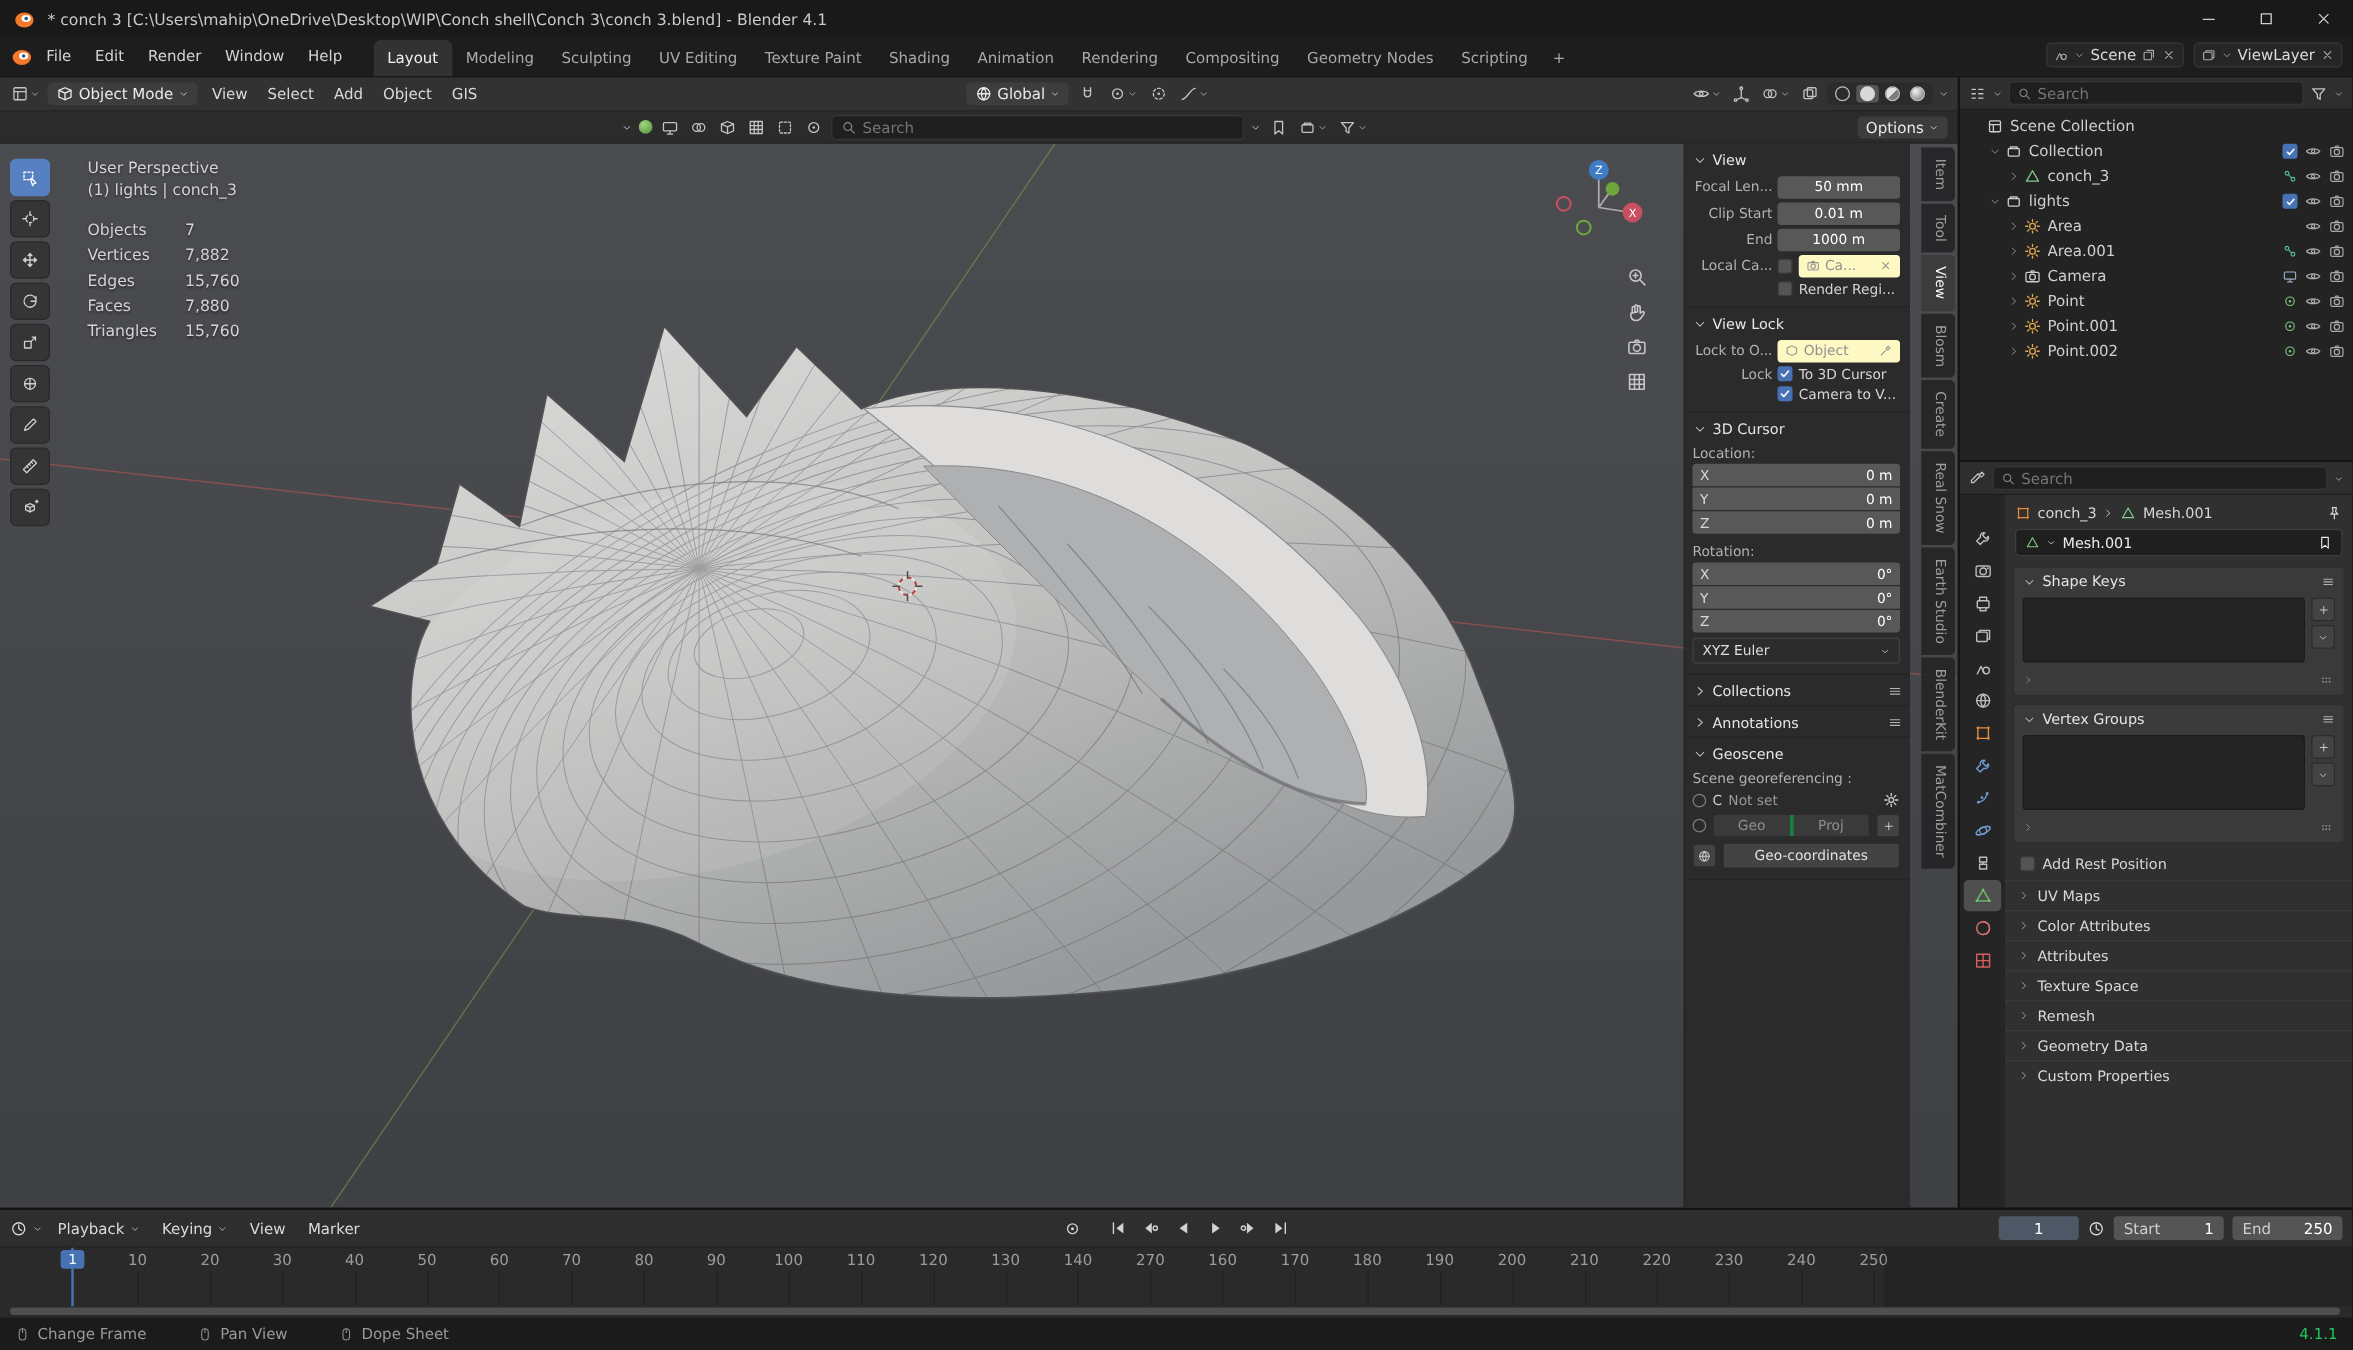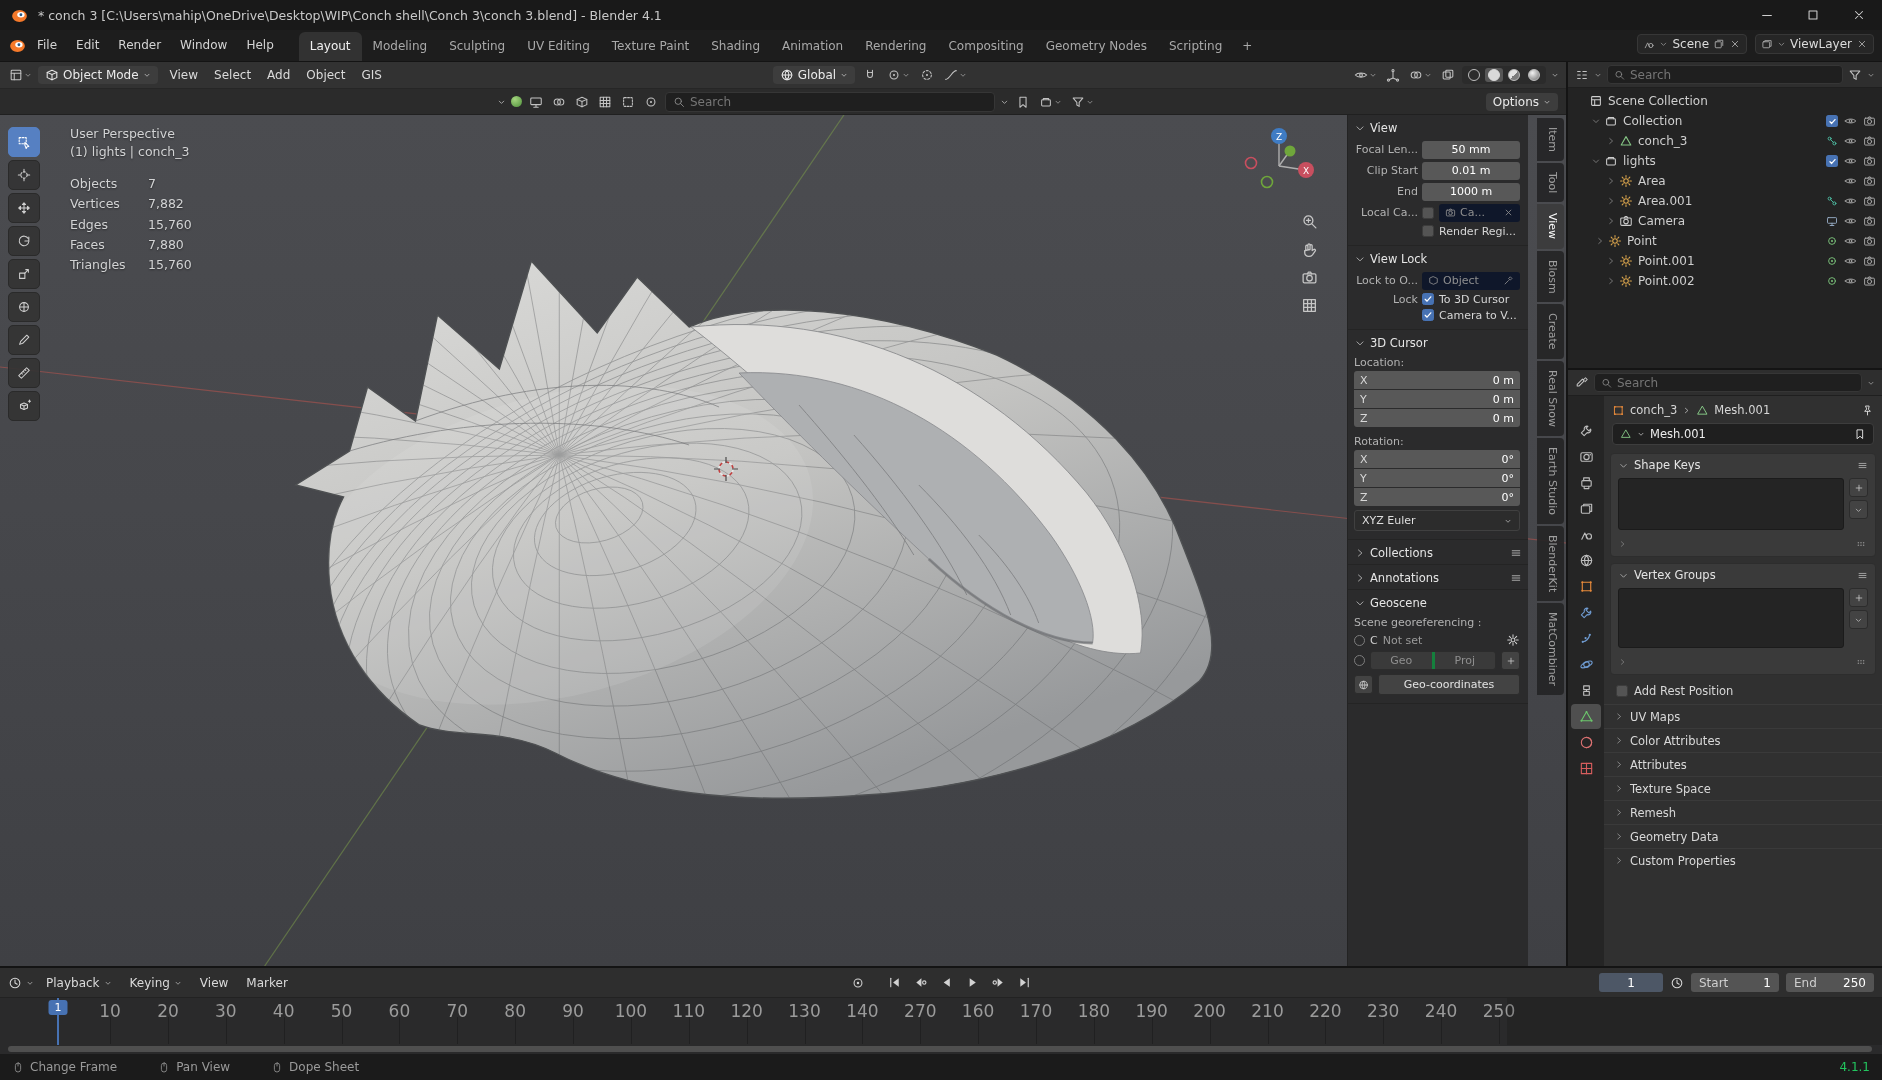--- a/index.html
+++ b/index.html
@@ -65,21 +65,21 @@
   
   .npanel{position:absolute;top:0;right:38px;bottom:0;width:181px;background:rgba(42,42,43,.97);border-left:1px solid #232323;overflow:hidden;font-size:11px}
   .sec{border-bottom:1px solid #242424;padding-bottom:6px}
   .sec.flat{padding-bottom:0}
   .sech{display:flex;align-items:center;gap:4px;padding:6px 6px 4px;color:#e6e6e6;font-size:11.5px}
   .sech .i{width:12px;height:12px;color:#b5b5b5}
   .sech .sp{flex:1}
   .nrow{display:grid;grid-template-columns:64px 1fr;gap:4px;align-items:center;padding:1.5px 8px 1.5px 6px}
   .nlab{color:#b2b2b2;text-align:right;white-space:nowrap;overflow:hidden}
   .f{background:#585858;border-radius:3px;color:#fff;padding:2.5px 6px;display:flex;align-items:center;justify-content:center;min-height:17px;white-space:nowrap}
-  .f.dark{background:#0f172a;color:#8f8f8f;justify-content:space-between;gap:4px}
+  .f.dark{background:#fef9c3;color:#8f8f8f;justify-content:space-between;gap:4px}
   .f .i{width:11px;height:11px}
   .cbrow{display:flex;align-items:center;gap:5px;color:#d6d6d6;white-space:nowrap}
   .cb{width:12px;height:12px;border-radius:2.5px;background:#545454;border:1px solid #3c3c3c;display:grid;place-items:center;flex:none}
   .cb.on{background:#4772b3;border-color:#4772b3}
   .cb .i{width:10px;height:10px;stroke-width:2;color:#fff}
   .stack{padding:0 8px 0 6px}
   .stack .f{justify-content:space-between;border-radius:0;margin-bottom:1px;background:#585858}
   .stack .f:first-child{border-radius:3px 3px 0 0}
   .stack .f:last-child{border-radius:0 0 3px 3px;margin-bottom:0}
   .axis{color:#d8d8d8;margin-right:6px}
@@ -135,21 +135,21 @@
   
   .timeline{height:88px;flex:none;display:flex;flex-direction:column;border-top:2px solid #141414}
   .tlh{height:30px;background:#2e2e2e;display:flex;align-items:center;gap:4px;padding:0 8px;flex:none;border-bottom:1px solid #222}
   .transport{position:absolute;left:50%;transform:translateX(-50%);display:flex;align-items:center;gap:2px;color:#d2d2d2}
   .tbtn{width:24px;height:20px;display:grid;place-items:center;border-radius:3px}
   .tlh-right{margin-left:auto;display:flex;align-items:center;gap:7px}
   .ffield{width:64px;background:#4d5766;border-radius:3px;color:#fff;text-align:center;padding:2.5px 0}
   .sefield{width:88px;background:#545454;border-radius:3px;color:#cfcfcf;display:flex;justify-content:space-between;padding:2.5px 8px}
   .sefield b{color:#fff;font-weight:normal}
   .tlr{flex:1;position:relative;background:#2a2a2b;overflow:hidden}
-  .tick{position:absolute;top:3px;transform:translateX(-50%);color:#9b9b9b;font-size:17px}
+  .tick{position:absolute;top:3px;transform:translateX(-50%);color:#9b9b9b;font-size:12px}
   .tickline{position:absolute;top:19px;bottom:10px;width:1px;background:rgba(0,0,0,.22)}
   .playhead-line{position:absolute;top:0;bottom:9px;width:2px;background:#4772b3}
   .playhead-tag{position:absolute;top:2px;transform:translateX(-50%);background:#4772b3;color:#fff;border-radius:3px;padding:1px 6px;font-size:11px}
   .tl-dim{position:absolute;top:0;bottom:9px;right:0;background:rgba(0,0,0,.14)}
   .tl-scroll{position:absolute;left:8px;right:10px;bottom:2px;height:6px;border-radius:3px;background:#4f4f4f}
 
   
   .status{height:26px;background:#1b1b1b;display:flex;align-items:center;gap:26px;padding:0 12px;flex:none;color:#9a9a9a}
   .hint{display:flex;align-items:center;gap:6px}
   .hint .i{width:13px;height:13px;color:#8b8b8b}
@@ -1107,21 +1107,21 @@
                 </span>
                 <span>
                   <svg class="i" style="width:13px" viewBox="0 0 16 16">
                     <path d="M6 4.5l1-1.5h2l1 1.5"></path>
                     <rect x="2" y="4.5" width="12" height="8.5" rx="1.2"></rect>
                     <circle cx="8" cy="8.7" r="2.6"></circle>
                   </svg>
                 </span>
               </span>
             </div>
-            <div class="orow" style="padding-left:27px">
+            <div class="orow" style="padding-left:38px">
     <span class="caret">
                 <svg class="i" style="width:10px" viewBox="0 0 16 16">
                   <path d="M6 4l4.5 4L6 12"></path>
                 </svg>
               </span>
     <span class="ticon" style="color:#e0a94e">
                 <svg class="i" style="width:14px;height:14px" viewBox="0 0 16 16">
                   <circle cx="8" cy="8" r="2.6"></circle>
                   <path d="M8 1.8v1.8M8 12.4v1.8M1.8 8h1.8M12.4 8h1.8M3.6 3.6l1.3 1.3M12.4 3.6l-1.3 1.3M3.6 12.4l1.3-1.3M12.4 12.4l-1.3-1.3"></path>
                 </svg>

